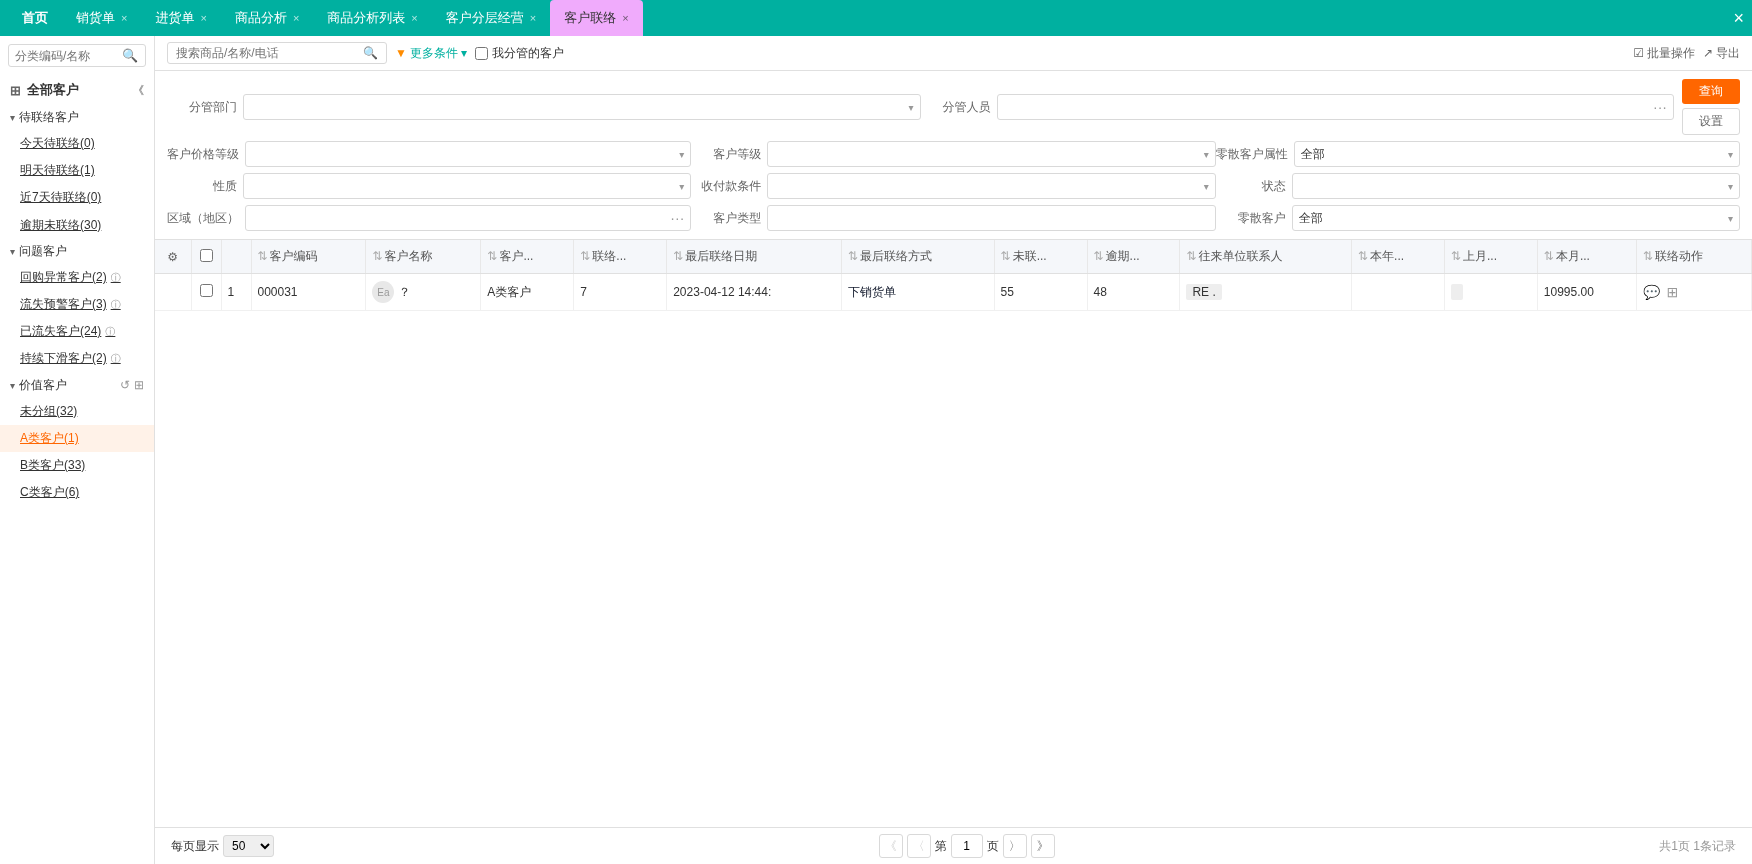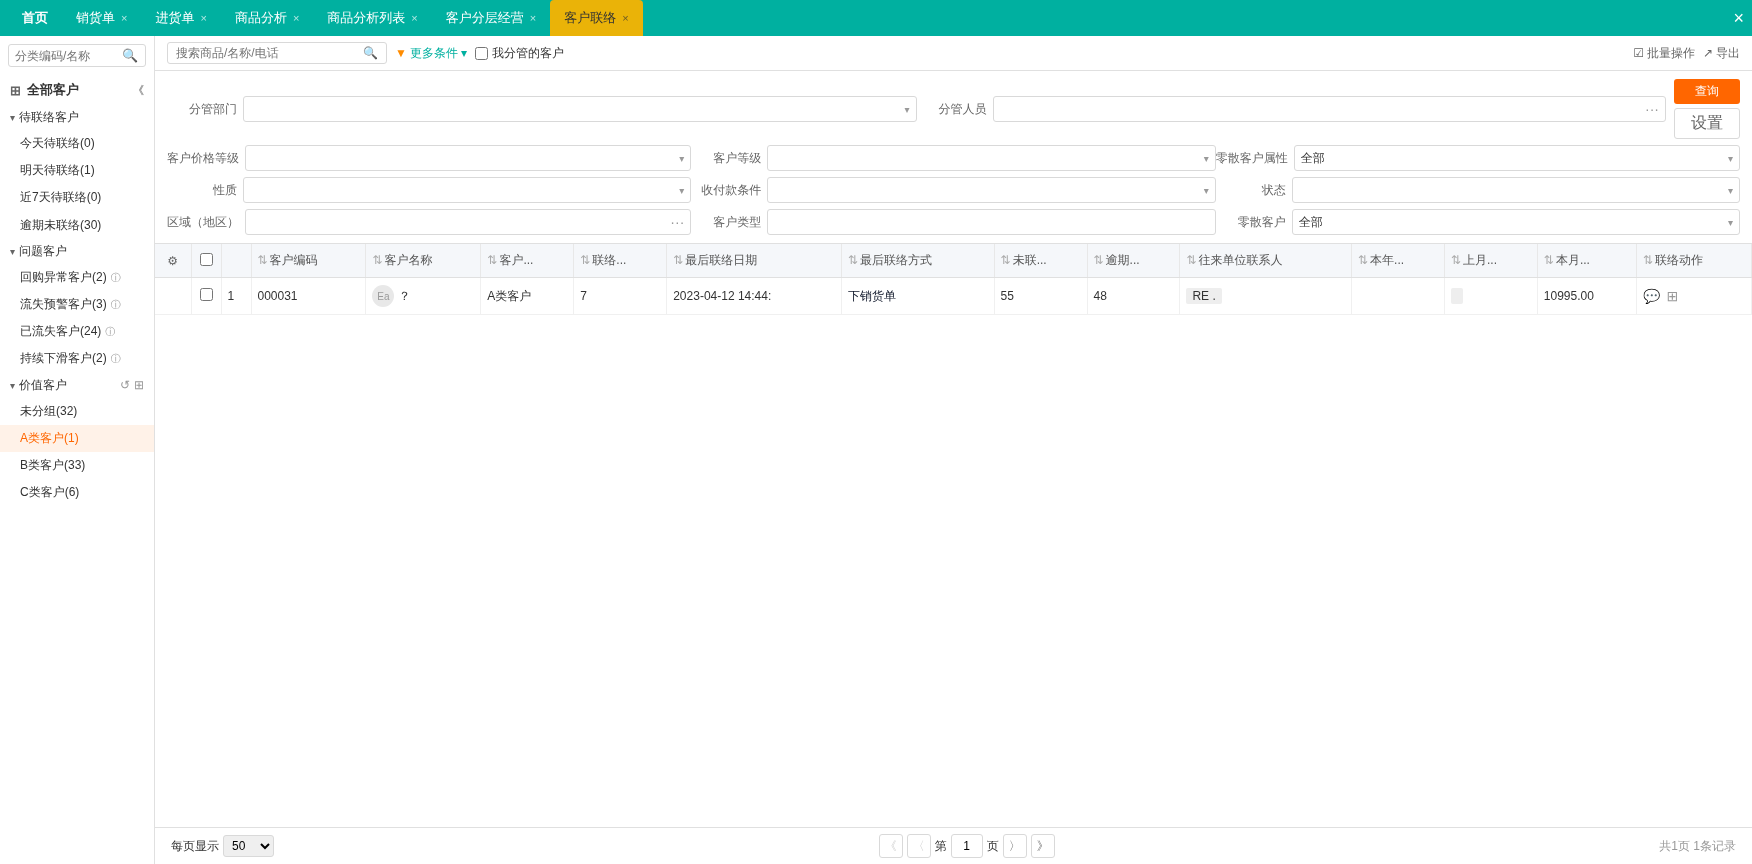--- a/index.html
+++ b/index.html
@@ -11,21 +11,21 @@
       background: #00b0a0; height: 36px; padding: 0 8px;
       position: relative;
     }
     .top-nav .nav-item {
       display: flex; align-items: center; height: 36px;
       padding: 0 14px; color: #fff; cursor: pointer;
       font-size: 13px; white-space: nowrap;
       position: relative;
     }
     .top-nav .nav-item.active {
-      background: #eab308; color: #333; border-radius: 4px 4px 0 0;
+      background: #f0abfc; color: #333; border-radius: 4px 4px 0 0;
     }
     .top-nav .nav-item .close-icon {
       margin-left: 6px; font-size: 11px; opacity: 0.7;
     }
     .top-nav .nav-home { font-weight: bold; text-align: center; }
     .top-nav .close-btn {
       margin-left: auto; color: #fff; font-size: 18px; cursor: pointer;
     }
 
     
@@ -56,21 +56,21 @@
 
     .sidebar-section-header {
       display: flex; align-items: center; padding: 4px 10px;
       color: #333; font-size: 12px; cursor: pointer;
     }
     .sidebar-section-header .arrow { color: #666; margin-right: 4px; font-size: 10px; }
     .sidebar-section-header .section-actions { margin-left: auto; display: flex; gap: 4px; }
 
     .sidebar-item {
       padding: 4px 10px 4px 20px; cursor: pointer; color: #333;
-      font-size: 12px; line-height: 1.6;
+      font-size: 12px; line-height: 1.6; text-decoration: underline;
     }
     .sidebar-item.active { background: #fff2e8; color: #ff6600; }
     .sidebar-item .item-icon { margin-left: 4px; color: #999; font-size: 10px; }
 
     
     .content-area {
       flex: 1; display: flex; flex-direction: column; overflow: hidden;
     }
 
     
@@ -187,21 +187,21 @@
     .table-wrapper::-webkit-scrollbar { height: 8px; width: 8px; }
     .table-wrapper::-webkit-scrollbar-track { background: #f0f0f0; }
     .table-wrapper::-webkit-scrollbar-thumb { background: #ccc; border-radius: 4px; }
 
     .btn-orange {
       background: #ff6600; color: #fff; border: none; border-radius: 3px;
       padding: 4px 16px; cursor: pointer; font-size: 12px;
     }
     .btn-outline {
       background: #fff; color: #666; border: 1px solid #d9d9d9; border-radius: 3px;
-      padding: 4px 16px; cursor: pointer; font-size: 16px;
+      padding: 4px 16px; cursor: pointer; font-size: 12px;
     }
     .query-btns {
       display: flex; flex-direction: column; gap: 4px; margin-left: 8px;
     }
   </style>
 </head>
 <body>
 
 <div class="top-nav">
 

